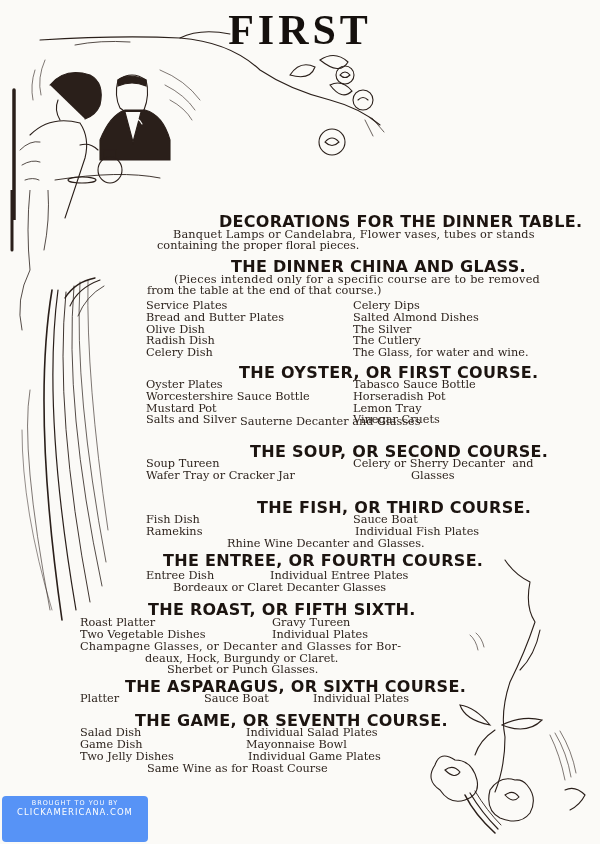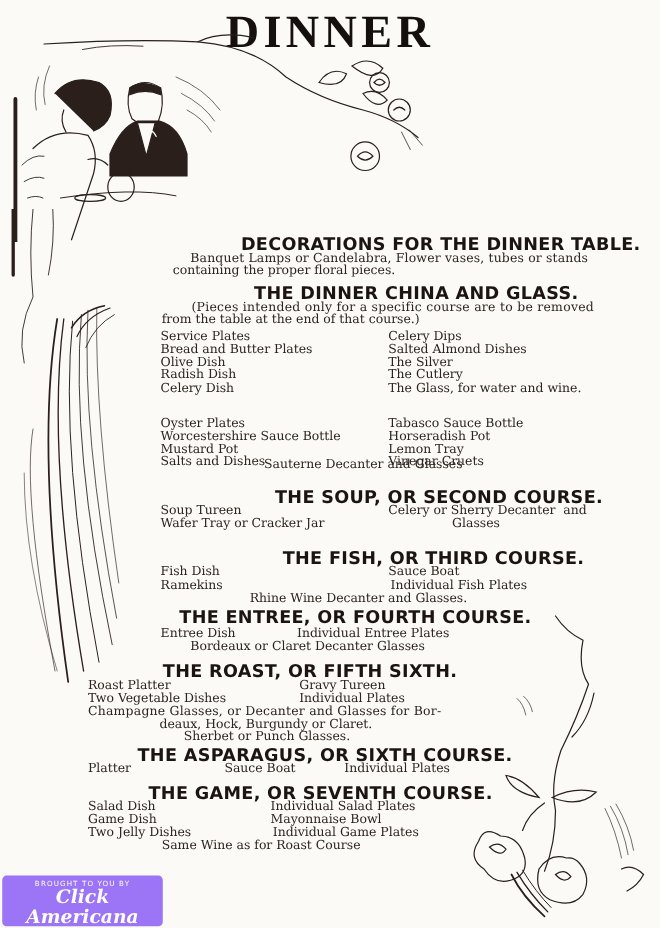--- a/index.html
+++ b/index.html
@@ -33,36 +33,36 @@
       position: absolute;
       font-family: "DejaVu Serif", serif;
       font-size: 11.3px;
       line-height: 11.8px;
       color: #2e241e;
       white-space: nowrap;
     }
     .watermark {
       position: absolute; left: 2px; top: 796px;
       width: 146px; height: 46px;
-      background: #8b5cf6;
+      background: #3b82f6;
       border-radius: 4px;
       opacity: 0.85;
       text-align: center;
       color: #ffffff;
     }
     .wm1 { font-family: "DejaVu Sans", sans-serif; font-size: 6.5px; letter-spacing: 1px; margin-top: 3px; }
     .wm2 { font-family: "DejaVu Serif", serif; font-style: italic; font-weight: bold; font-size: 17px; line-height: 18px; }
     .wm3 { font-family: "DejaVu Sans", sans-serif; font-size: 8.5px; letter-spacing: 1px; }
   </style>
 </head>
 <body>
 
 <div class="page">
 
-  <div class="title">DINNER</div>
+  <div class="title">FIRST</div>
 
   <svg class="illus" style="left:0;top:30px" width="420" height="190" viewBox="0 0 420 190">
     <g fill="none" stroke="#2a1f1a" stroke-width="1.1" stroke-linecap="round">
 
       <path d="M40 10 Q120 5 180 8 Q230 12 260 40 Q290 60 330 70 Q360 78 380 95"></path>
       <path d="M180 8 Q200 -2 230 4"></path>
       <path d="M75 15 Q100 10 130 12" stroke-width="0.8"></path>
 
       <path d="M290 45 q10 -15 25 -8 q-5 14 -25 8z"></path>
       <path d="M320 30 q15 -10 28 2 q-8 14 -28 -2z"></path>
@@ -154,25 +154,26 @@
     <div>Celery Dish</div>
   </div>
   <div class="t" style="left:353px;top:300px">
     <div>Celery Dips</div>
     <div>Salted Almond Dishes</div>
     <div>The Silver</div>
     <div>The Cutlery</div>
     <div>The Glass, for water and wine.</div>
   </div>
 
+  <div class="h" style="left:239px;top:363px">THE OYSTER, OR FIRST COURSE.</div>
   <div class="t" style="left:146px;top:379px">
     <div>Oyster Plates</div>
     <div>Worcestershire Sauce Bottle</div>
     <div>Mustard Pot</div>
-    <div>Salts and Dishes</div>
+    <div>Salts and Silver</div>
   </div>
   <div class="t" style="left:353px;top:379px">
     <div>Tabasco Sauce Bottle</div>
     <div>Horseradish Pot</div>
     <div>Lemon Tray</div>
     <div>Vinegar Cruets</div>
   </div>
   <div class="t" style="left:240px;top:416px">Sauterne Decanter and Glasses</div>
 
   <div class="h" style="left:250px;top:442px">THE SOUP, OR SECOND COURSE.</div>
@@ -227,16 +228,15 @@
   </div>
   <div class="t" style="left:246px;top:727px">
     <div>Individual Salad Plates</div>
     <div>Mayonnaise Bowl</div>
     <div style="padding-left:2px">Individual Game Plates</div>
   </div>
   <div class="t" style="left:147px;top:763px">Same Wine as for Roast Course</div>
 
   <div class="watermark">
     <div class="wm1">BROUGHT TO YOU BY</div>
-    <div class="wm2">Click Americana</div>
     <div class="wm3">CLICKAMERICANA.COM</div>
   </div>
 </div>
 
 </body></html>

